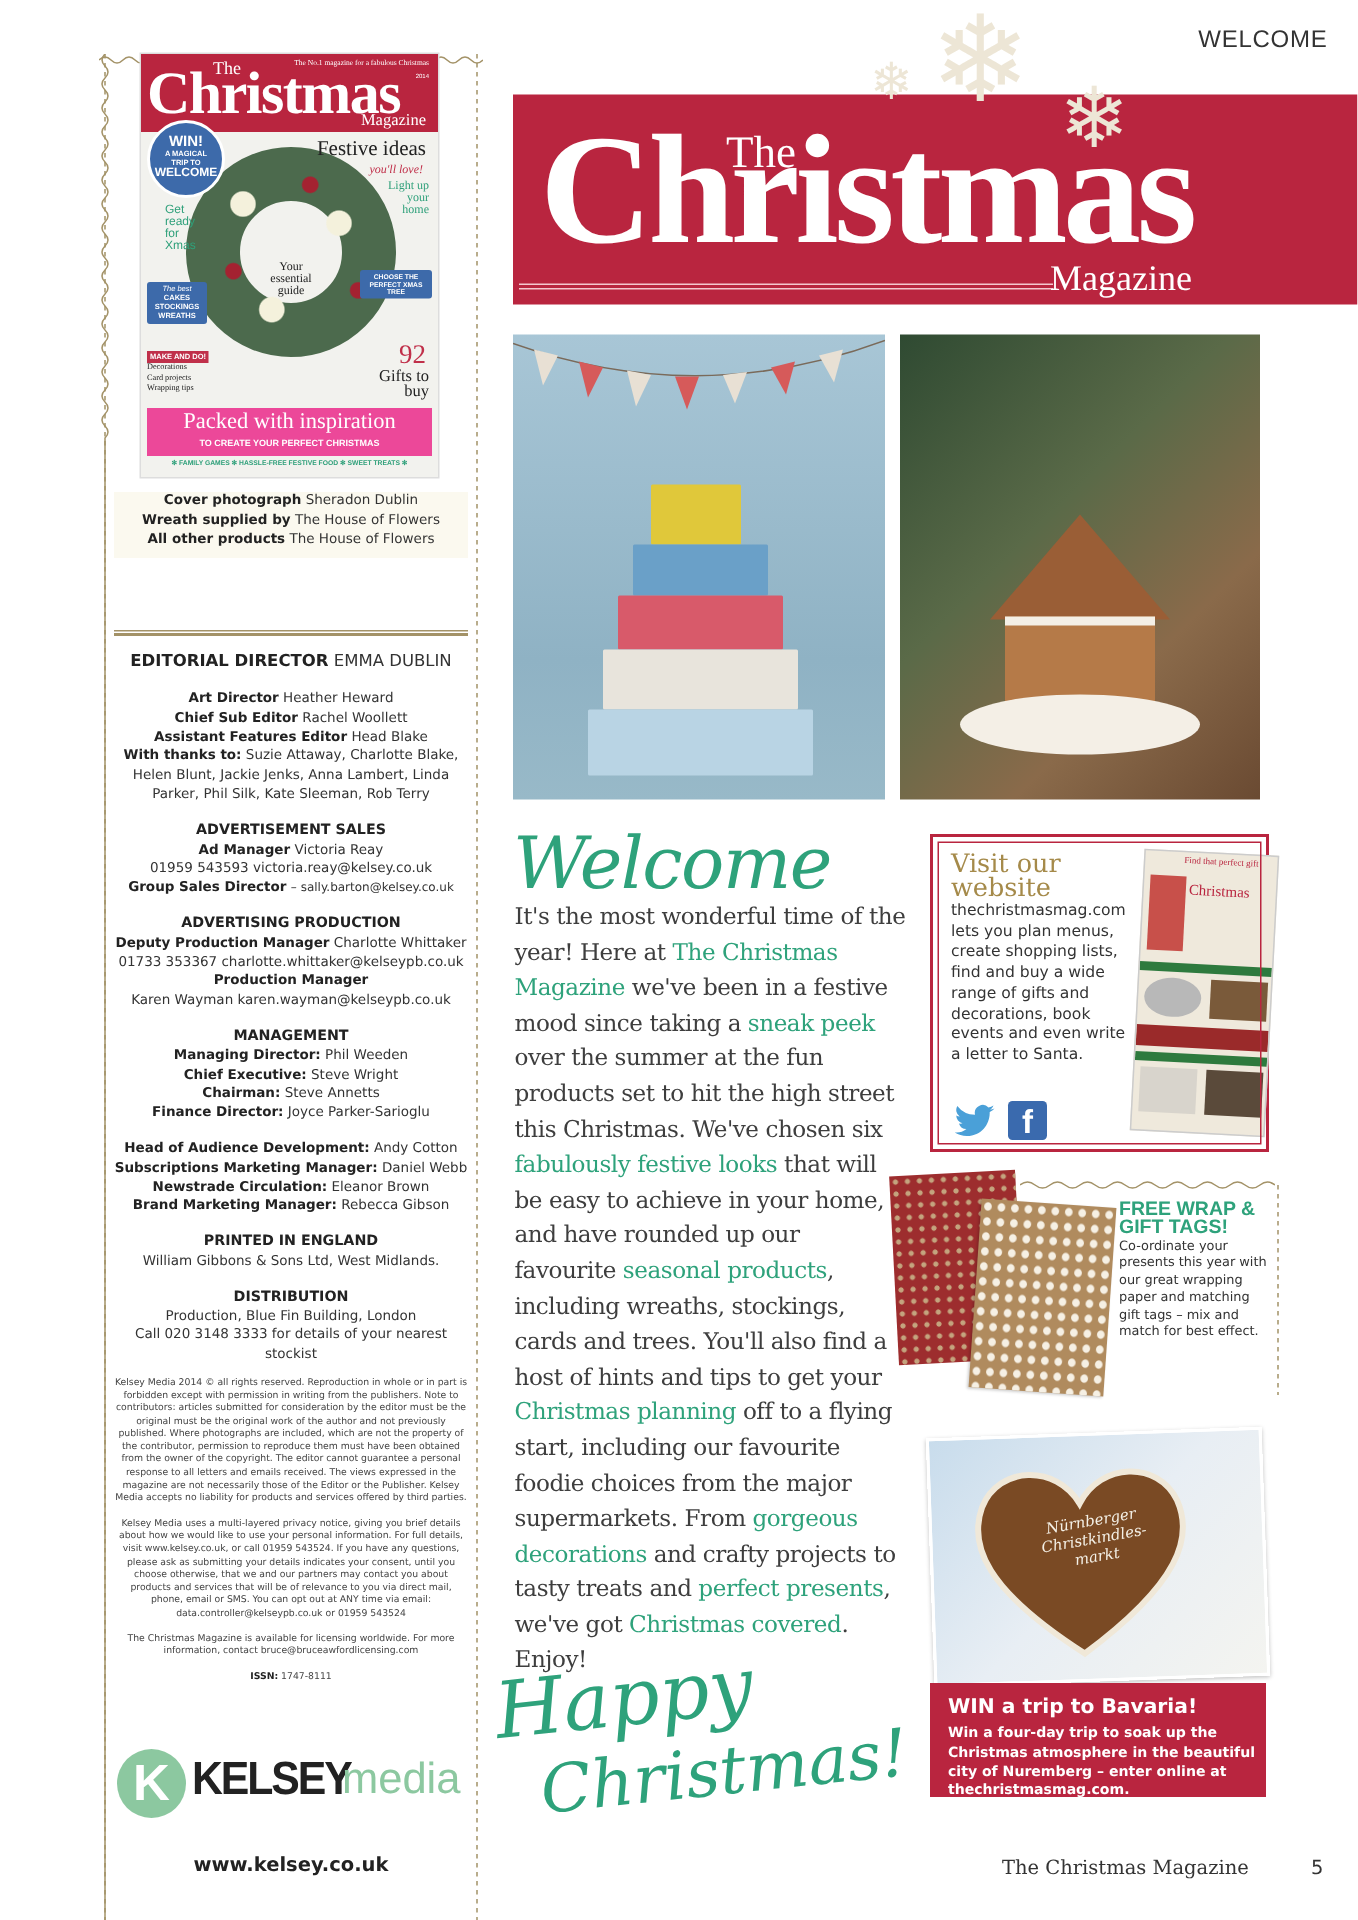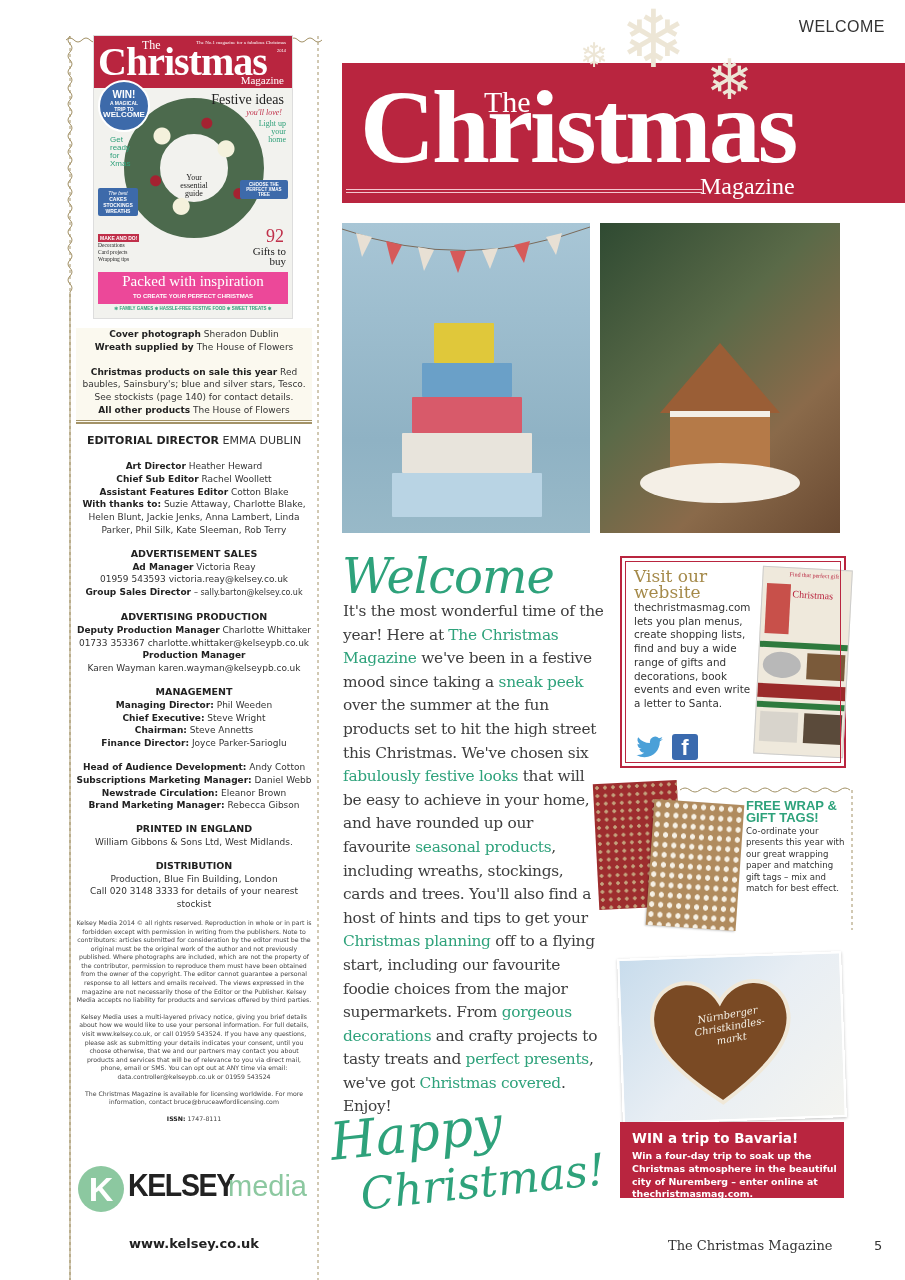--- a/index.html
+++ b/index.html
@@ -174,31 +174,30 @@
     <div class="cover-banner">
       <span class="cover-banner-main">Packed with inspiration</span>
       <span class="cover-banner-sub">TO CREATE YOUR PERFECT CHRISTMAS</span>
     </div>
     <div class="cover-strip">✻ FAMILY GAMES ✻ HASSLE-FREE FESTIVE FOOD ✻ SWEET TREATS ✻</div>
   </div>
 
   <div class="credits cover-credits">
     <p><b>Cover photograph</b> <span>Sheradon Dublin</span></p>
     <p><b>Wreath supplied by</b> <span>The House of Flowers</span></p>
-    <p style="margin-top:12px"><b>Christmas products on sale this year</b> <span>Red baubles, Sainsbury's; blue and silver stars, Tesco. See stockists (page 140) for contact details.</span></p>
     <p><b>All other products</b> <span>The House of Flowers</span></p>
   </div>
   <div class="divider" style="top:384px"></div>
 
   <div class="credits" style="top:398px">
     <p class="ed-dir"><b>EDITORIAL DIRECTOR</b> <span>EMMA DUBLIN</span></p>
     <div style="height:12px"></div>
     <p><b>Art Director</b> <span>Heather Heward</span></p>
     <p><b>Chief Sub Editor</b> <span>Rachel Woollett</span></p>
-    <p><b>Assistant Features Editor</b> <span>Cotton Blake</span></p>
+    <p><b>Assistant Features Editor</b> <span>Head Blake</span></p>
     <p><b>With thanks to:</b> <span>Suzie Attaway, Charlotte Blake, Helen Blunt, Jackie Jenks, Anna Lambert, Linda Parker, Phil Silk, Kate Sleeman, Rob Terry</span></p>
 
     <div style="height:11px"></div>
     <p class="head">ADVERTISEMENT SALES</p>
     <p><b>Ad Manager</b> <span>Victoria Reay</span></p>
     <p>01959 543593 victoria.reay@kelsey.co.uk</p>
     <p><b>Group Sales Director</b> <span style="font-size:8px">– sally.barton@kelsey.co.uk</span></p>
 
     <div style="height:11px"></div>
     <p class="head">ADVERTISING PRODUCTION</p>

